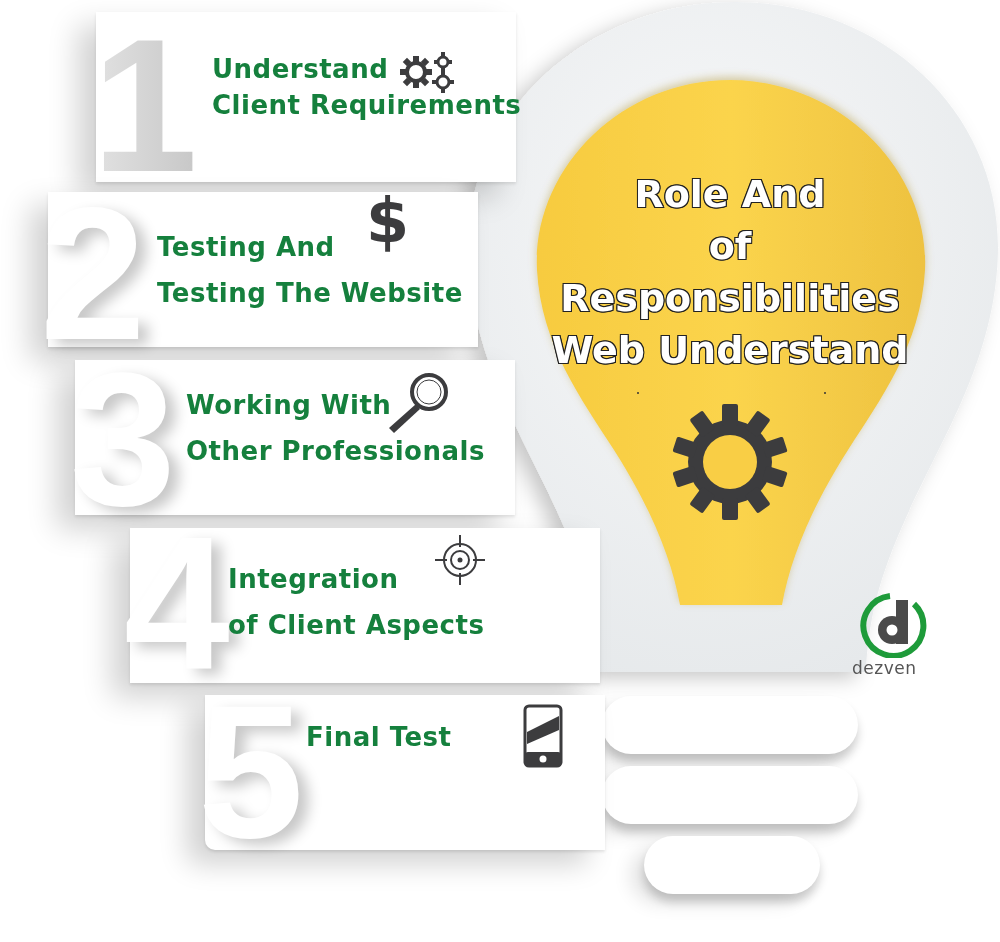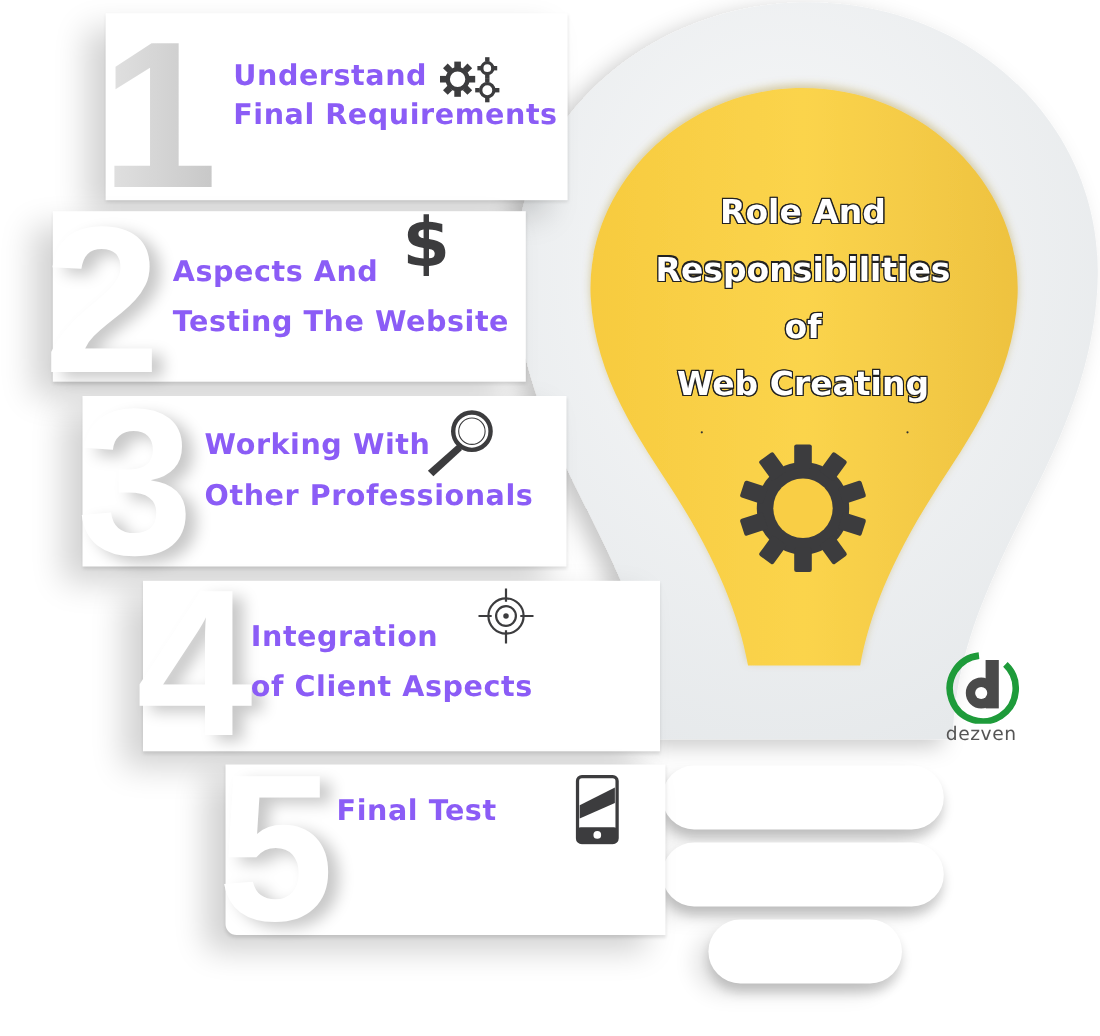--- a/index.html
+++ b/index.html
@@ -20,50 +20,50 @@
     font-weight: 700;
     color: #ffffff;
     line-height: 1;
     text-shadow: 10px 6px 14px rgba(0,0,0,0.22);
     letter-spacing: -4px;
   }
   .step-text {
     position: absolute;
     font-family: "DejaVu Sans", sans-serif;
     font-weight: 700;
-    color: #8b5cf6;
+    color: #15803d;
     font-size: 26px;
     line-height: 46px;
     letter-spacing: 0.5px;
     white-space: nowrap;
   }
   .step-text .l2 { display: block; }
   .step-text .l1 { display: inline-block; }
   .step-icon { position: absolute; }
 
   
   .bulb-wrap { position: absolute; left: 0; top: 0; width: 1000px; height: 942px; pointer-events: none; }
   .bulb-title {
     position: absolute;
     left: 540px; top: 168px; width: 380px;
     text-align: center;
     font-family: "DejaVu Sans", sans-serif;
     font-weight: 700;
-    font-size: 30px;
+    font-size: 38px;
     line-height: 52px;
     color: #ffffff;
     -webkit-text-stroke: 2px #222222;
     paint-order: stroke fill;
     text-shadow: 1px 1px 0 #222, -1px -1px 0 #222, 1px -1px 0 #222, -1px 1px 0 #222;
   }
   .bulb-title span { display: block; }
 
   .logo { position: absolute; left: 852px; top: 592px; width: 80px; height: 90px; }
   .logo-text {
-    position: absolute; left: 0; top: 66px; width: 80px; text-align: center;
+    position: absolute; left: 0; top: 66px; width: 80px; 
     font-family: "DejaVu Sans", sans-serif; font-size: 17px; color: #555555; letter-spacing: 0.5px;
   }
 
   .base-pill {
     position: absolute;
     background: #ffffff;
     border-radius: 30px;
     box-shadow: 0 8px 10px rgba(0,0,0,0.18), -14px 10px 18px rgba(0,0,0,0.10);
   }
 </style>
@@ -127,21 +127,21 @@
     </g>
 
     <circle cx="638" cy="393" r="1" fill="#333"></circle>
     <circle cx="825" cy="393" r="1" fill="#333"></circle>
   </svg>
 
   <div class="strip" style="left:96px; top:12px; width:420px; height:170px;"></div>
   <div class="big-num" style="left:92px; top:10px; font-size:190px; color:#d0d0d0; text-shadow:none; background:linear-gradient(90deg,#e2e2e2 0%, #c8c8c8 100%); -webkit-background-clip:text; background-clip:text; -webkit-text-fill-color:transparent;">1</div>
   <div class="step-text" style="left:212px; top:46px;">
     <span class="l1">Understand</span>
-    <span class="l2" style="margin-top:-10px;">Final Requirements</span>
+    <span class="l2" style="margin-top:-10px;">Client Requirements</span>
   </div>
   <svg class="step-icon" style="left:400px; top:50px;" width="56" height="44" viewBox="0 0 56 44">
     <g fill="none" stroke="#3c3c3e" stroke-width="4">
       <circle cx="16" cy="22" r="9"></circle>
     </g>
     <g fill="#3c3c3e">
       <rect x="13" y="6" width="6" height="6"></rect>
         <rect x="13" y="32" width="6" height="6"></rect>
       <rect x="0" y="19" width="6" height="6"></rect>
         <rect x="26" y="19" width="6" height="6"></rect>
@@ -162,21 +162,21 @@
       <rect x="41" y="21" width="4" height="4"></rect>
         <rect x="41" y="39" width="4" height="4"></rect>
       <rect x="32" y="30" width="4" height="4"></rect>
         <rect x="50" y="30" width="4" height="4"></rect>
     </g>
   </svg>
 
   <div class="strip" style="left:48px; top:192px; width:430px; height:155px;"></div>
   <div class="big-num" style="left:40px; top:178px; font-size:190px;">2</div>
   <div class="step-text" style="left:157px; top:224px;">
-    <span class="l1">Aspects And</span>
+    <span class="l1">Testing And</span>
     <span class="l2">Testing The Website</span>
   </div>
   <div class="step-icon" style="left:366px; top:190px; font-family:'DejaVu Sans',sans-serif; font-weight:700; font-size:62px; color:#3c3c3e; line-height:1;">$</div>
 
   <div class="strip" style="left:75px; top:360px; width:440px; height:155px;"></div>
   <div class="big-num" style="left:70px; top:344px; font-size:190px;">3</div>
   <div class="step-text" style="left:186px; top:382px;">
     <span class="l1">Working With</span>
     <span class="l2">Other Professionals</span>
   </div>
@@ -213,23 +213,23 @@
   </div>
   <svg class="step-icon" style="left:523px; top:704px;" width="40" height="64" viewBox="0 0 40 64">
     <rect x="2" y="2" width="36" height="60" rx="4" fill="none" stroke="#3c3c3e" stroke-width="3"></rect>
     <path d="M 4 28 L 36 12 L 36 26 L 4 40 Z" fill="#3c3c3e"></path>
     <rect x="2" y="48" width="36" height="14" rx="3" fill="#3c3c3e"></rect>
     <circle cx="20" cy="55" r="3.5" fill="#ffffff"></circle>
   </svg>
 
   <div class="bulb-title">
     <span>Role And</span>
+    <span>of</span>
     <span>Responsibilities</span>
-    <span>of</span>
-    <span>Web Creating</span>
+    <span>Web Understand</span>
   </div>
 
   <div class="logo">
     <svg width="80" height="66" viewBox="0 0 80 66" style="position:absolute;left:0;top:0;">
       <path d="M 38 4 A 30 30 0 1 0 62 12" fill="none" stroke="#1e9b3a" stroke-width="6" stroke-linecap="butt"></path>
       <rect x="44" y="8" width="12" height="44" fill="#4a4a4a"></rect>
       <circle cx="40" cy="38" r="14" fill="#4a4a4a"></circle>
       <circle cx="40" cy="38" r="5.5" fill="#ffffff"></circle>
     </svg>
     <div class="logo-text">dezven</div>

